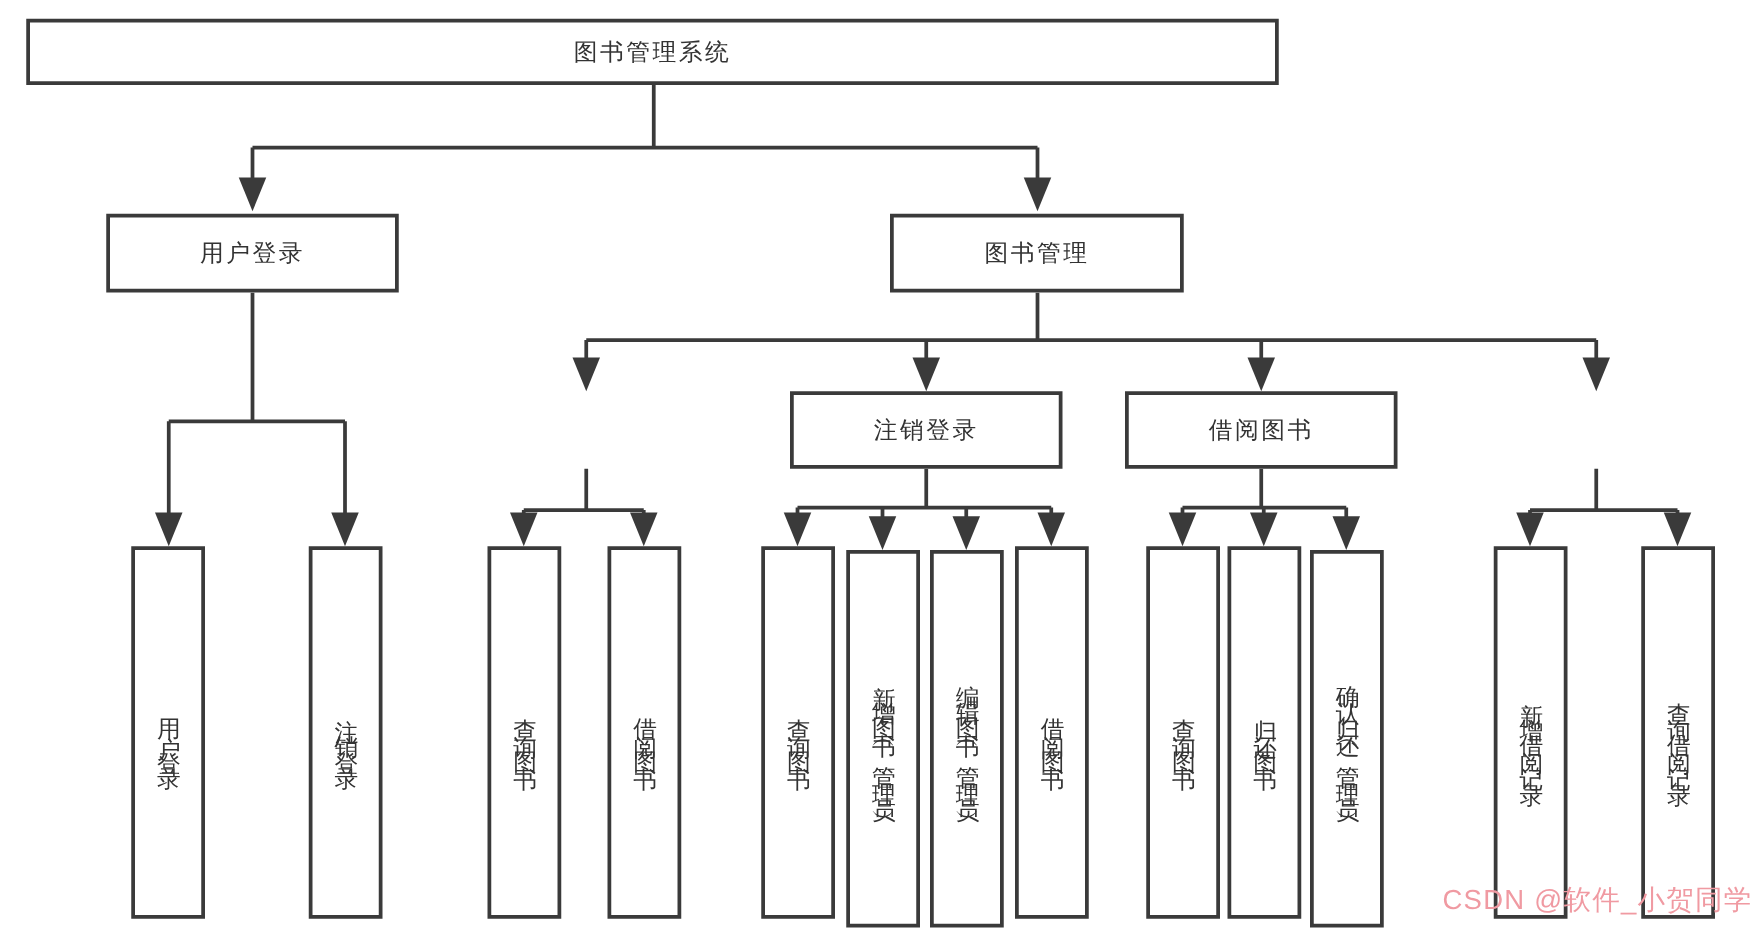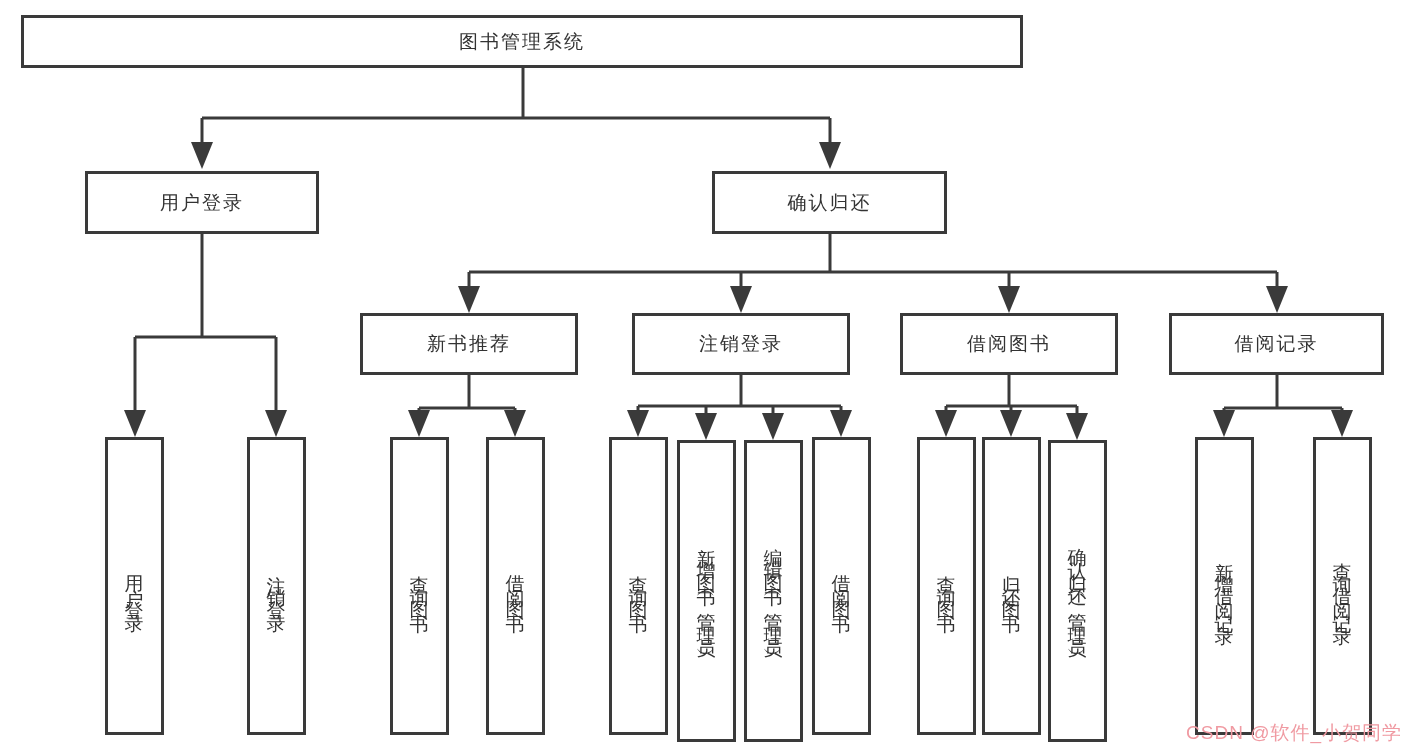--- a/index.html
+++ b/index.html
@@ -27,22 +27,22 @@
   .h { font-size:19px; letter-spacing:2px; white-space:nowrap; }
   .v {
     writing-mode:vertical-rl;
     text-orientation:mixed;
     font-size:19px;
     letter-spacing:13px;
     line-height:1;
   }
   .watermark {
     position:absolute;
-    right:3px; bottom:1px;
-    font-size:19px;
+    right:3px; bottom:12px;
+    font-size:22px;
     letter-spacing:1px;
     color:#f09aa2;
     white-space:nowrap;
   }
 </style>
 </head>
 <body>
 
 <div class="stage">
 
@@ -111,26 +111,24 @@
       <polygon points="1000,410 1022,410 1011,437"></polygon>
       <polygon points="1066,413 1088,413 1077,440"></polygon>
       <polygon points="1213,410 1235,410 1224,437"></polygon>
       <polygon points="1331,410 1353,410 1342,437"></polygon>
     </g>
   </svg>
 
   <div class="box h" style="left:21px; top:15px; width:1002px; height:53px">图书管理系统</div>
 
   <div class="box h" style="left:85px; top:171px; width:234px; height:63px">用户登录</div>
-  <div class="box h" style="left:712px; top:171px; width:235px; height:63px">确认归还</div>
+  <div class="box h" style="left:712px; top:171px; width:235px; height:63px">图书管理</div>
 
-  <div class="box h" style="left:360px; top:313px; width:218px; height:62px">新书推荐</div>
   <div class="box h" style="left:632px; top:313px; width:218px; height:62px">注销登录</div>
   <div class="box h" style="left:900px; top:313px; width:218px; height:62px">借阅图书</div>
-  <div class="box h" style="left:1169px; top:313px; width:215px; height:62px">借阅记录</div>
 
   <div class="box v" style="left:105px; top:437px; width:59px; height:298px">用户登录</div>
   <div class="box v" style="left:247px; top:437px; width:59px; height:298px">注销登录</div>
 
   <div class="box v" style="left:390px; top:437px; width:59px; height:298px">查询图书</div>
   <div class="box v" style="left:486px; top:437px; width:59px; height:298px">借阅图书</div>
 
   <div class="box v" style="left:609px; top:437px; width:59px; height:298px">查询图书</div>
   <div class="box v" style="left:677px; top:440px; width:59px; height:302px">新增图书（管理员）</div>
   <div class="box v" style="left:744px; top:440px; width:59px; height:302px">编辑图书（管理员）</div>

